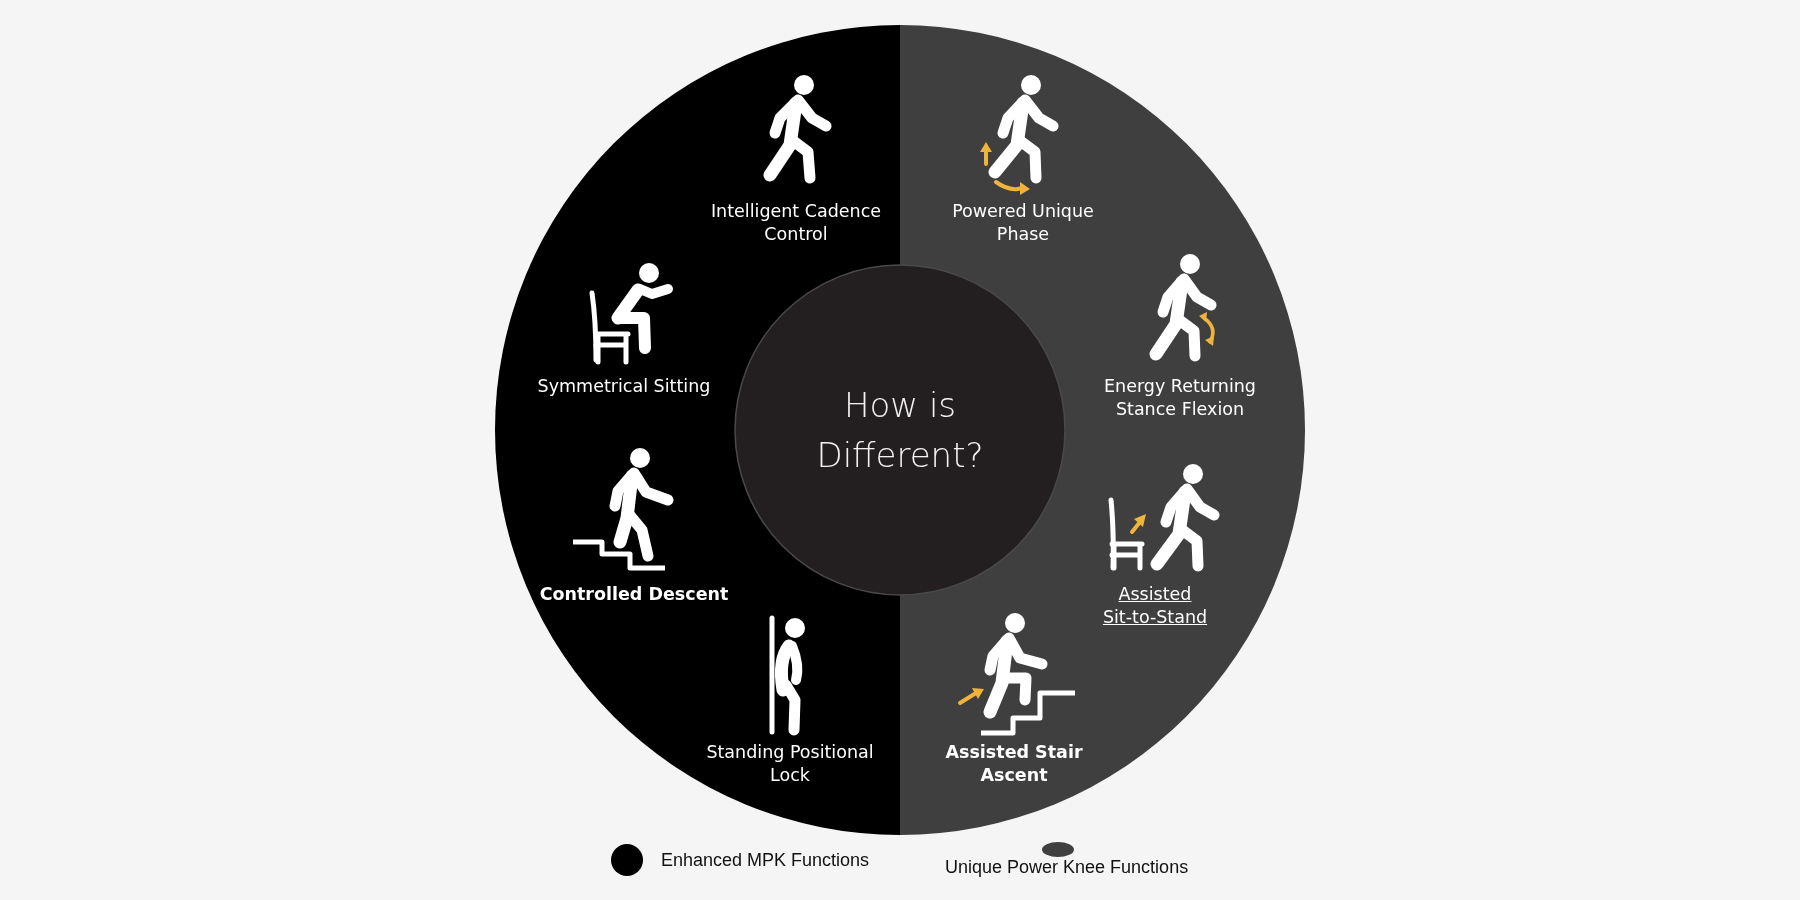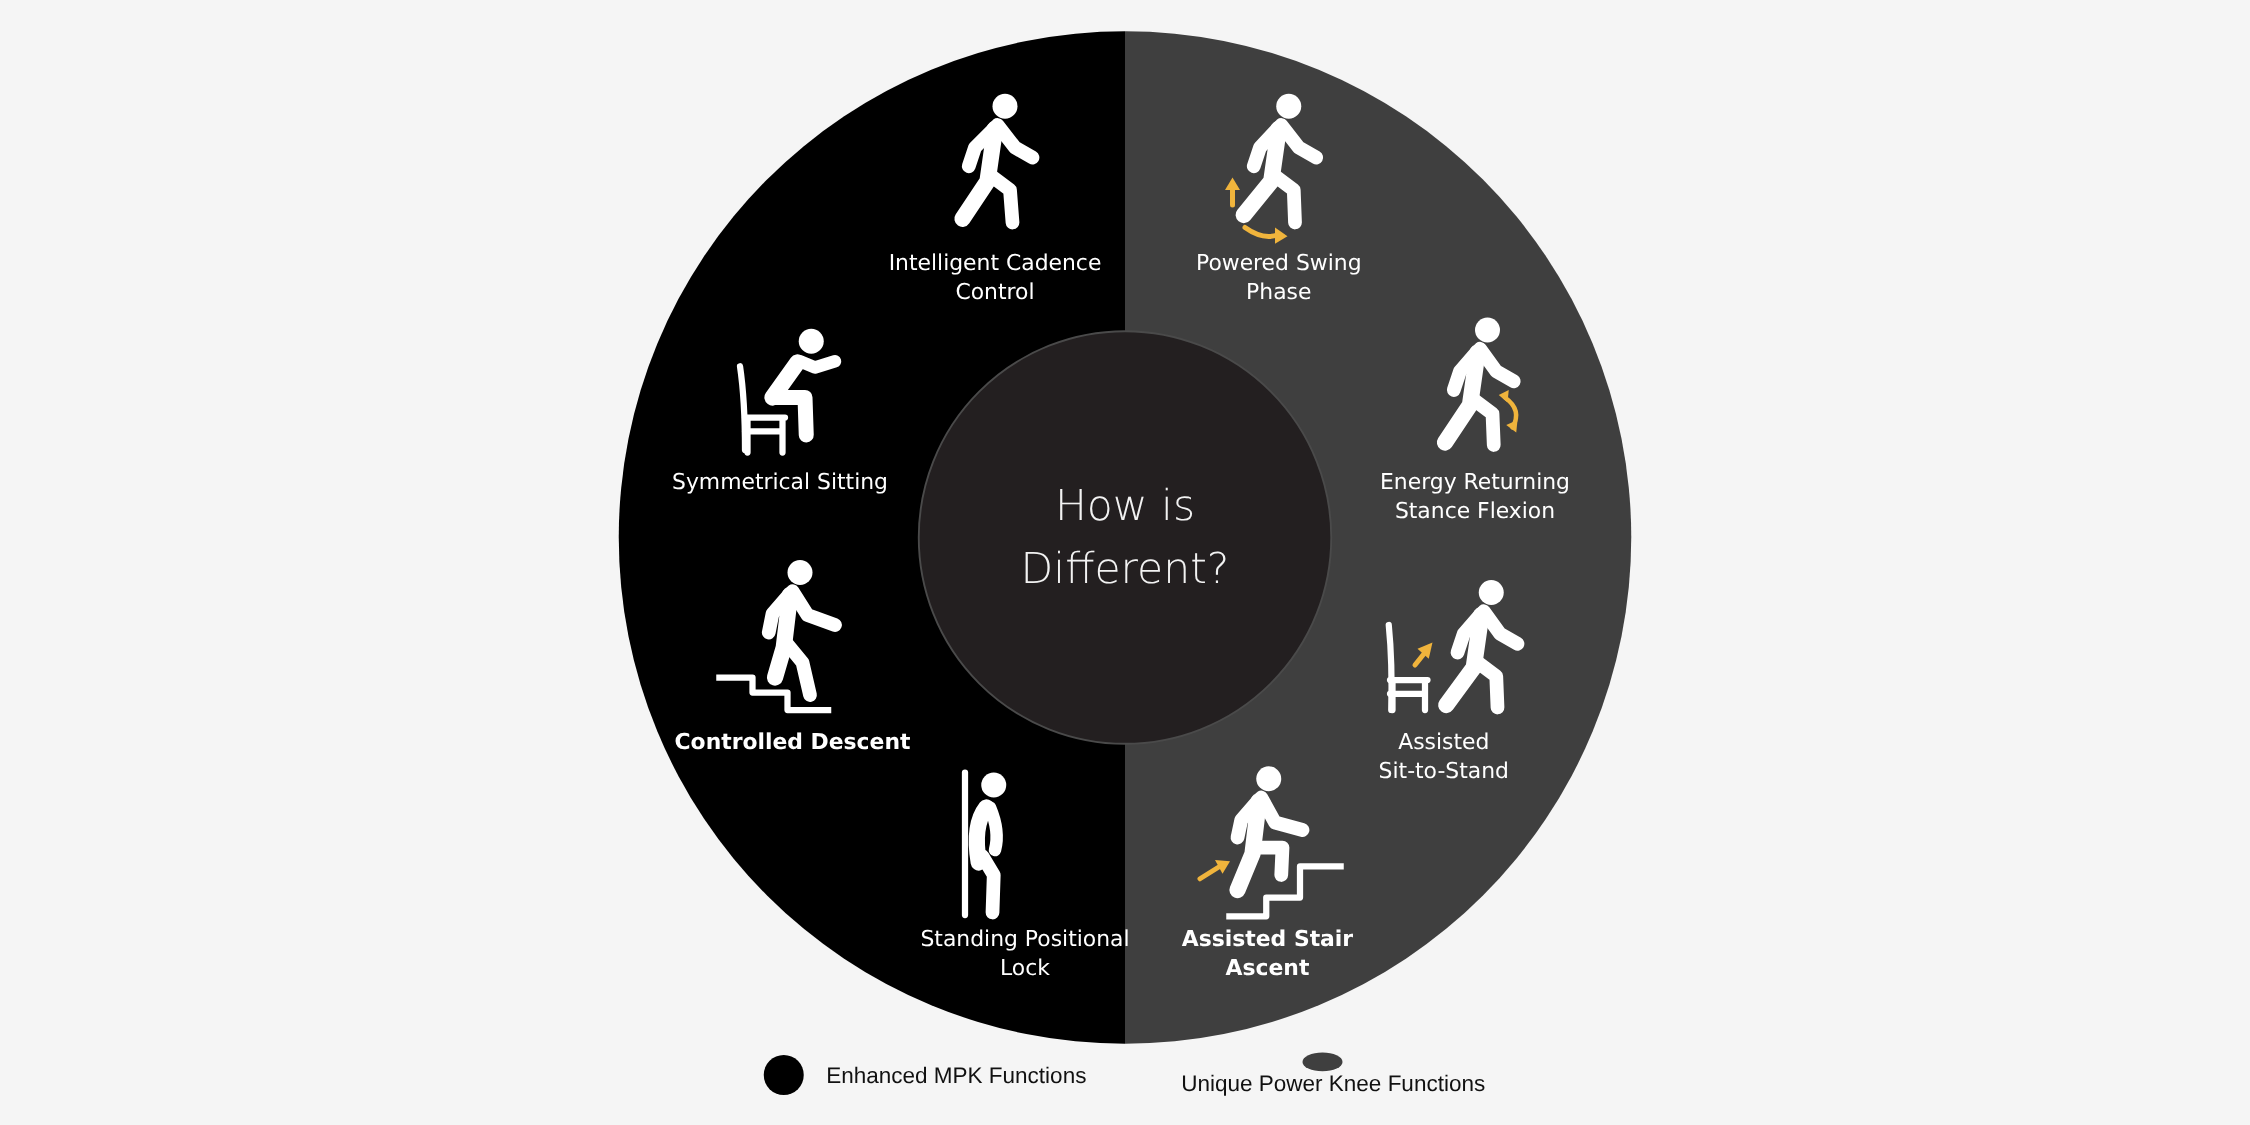--- a/index.html
+++ b/index.html
@@ -134,34 +134,34 @@
   <div class="label" style="left:796px; top:200px;">
     <span>Intelligent Cadence</span>
     <span>Control</span>
   </div>
   <div class="label" style="left:624px; top:375px;">
     <span>Symmetrical Sitting</span>
   </div>
   <div class="label" style="left:634px; top:583px;font-weight:bold;">
     <span>Controlled Descent</span>
   </div>
-  <div class="label" style="left:820px; top:741px;">
+  <div class="label" style="left:790px; top:741px;">
     <span>Standing Positional</span>
     <span>Lock</span>
   </div>
 
   <div class="label" style="left:1023px; top:200px;">
-    <span>Powered Swing</span>
+    <span>Powered Unique</span>
     <span>Phase</span>
   </div>
   <div class="label" style="left:1180px; top:375px;">
     <span>Energy Returning</span>
     <span>Stance Flexion</span>
   </div>
-  <div class="label" style="left:1155px; top:583px;">
+  <div class="label" style="left:1155px; top:583px;text-decoration:underline;">
     <span>Assisted</span>
     <span>Sit-to-Stand</span>
   </div>
   <div class="label" style="left:1014px; top:741px;font-weight:bold;">
     <span>Assisted Stair</span>
     <span>Ascent</span>
   </div>
 
   <div class="legend" style="left:611px;">
     <div class="dot" style="background:#000000;"></div>

